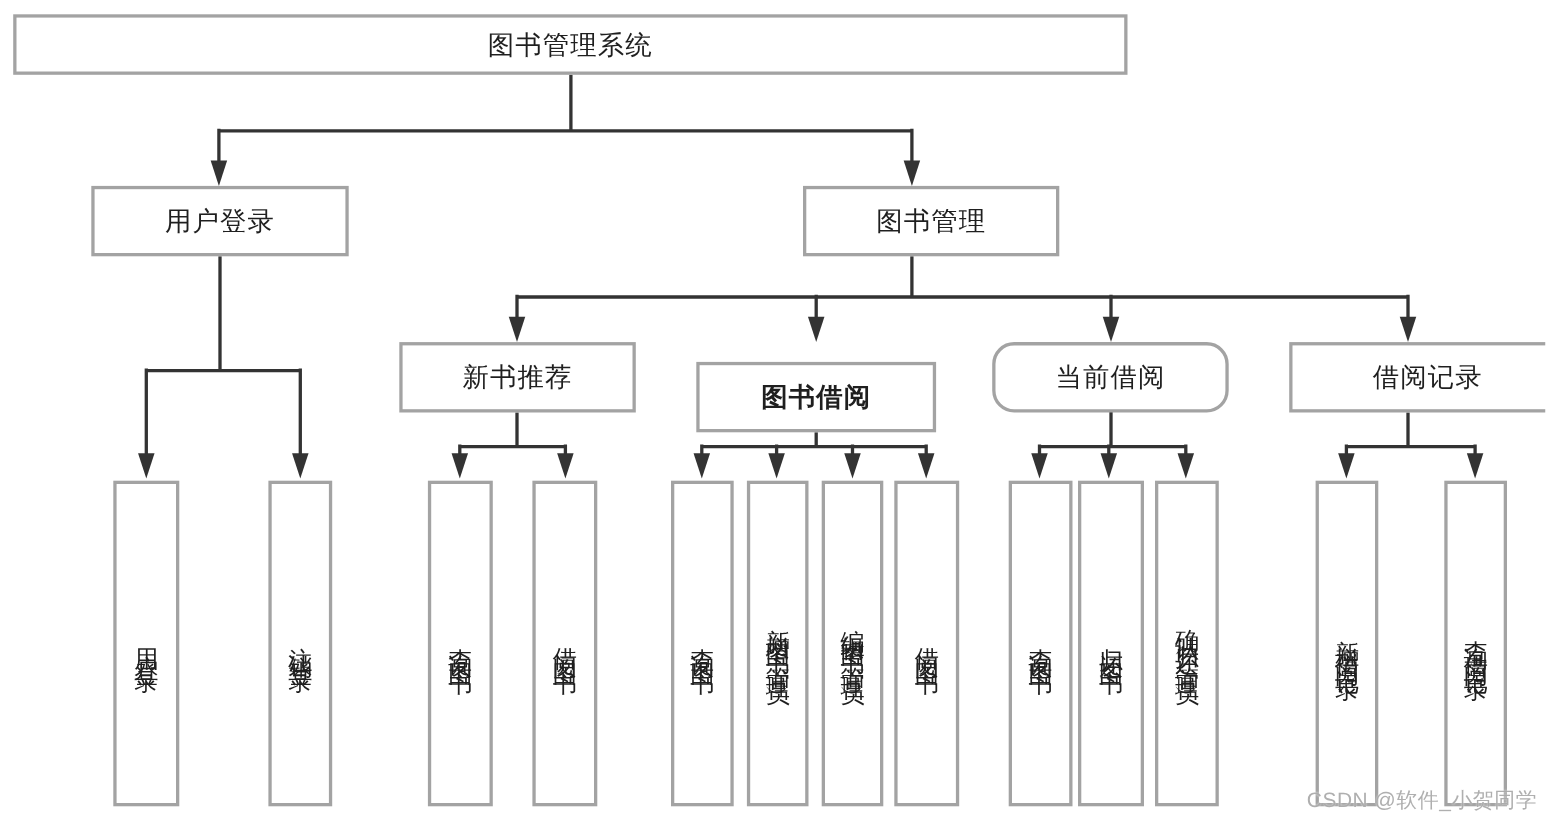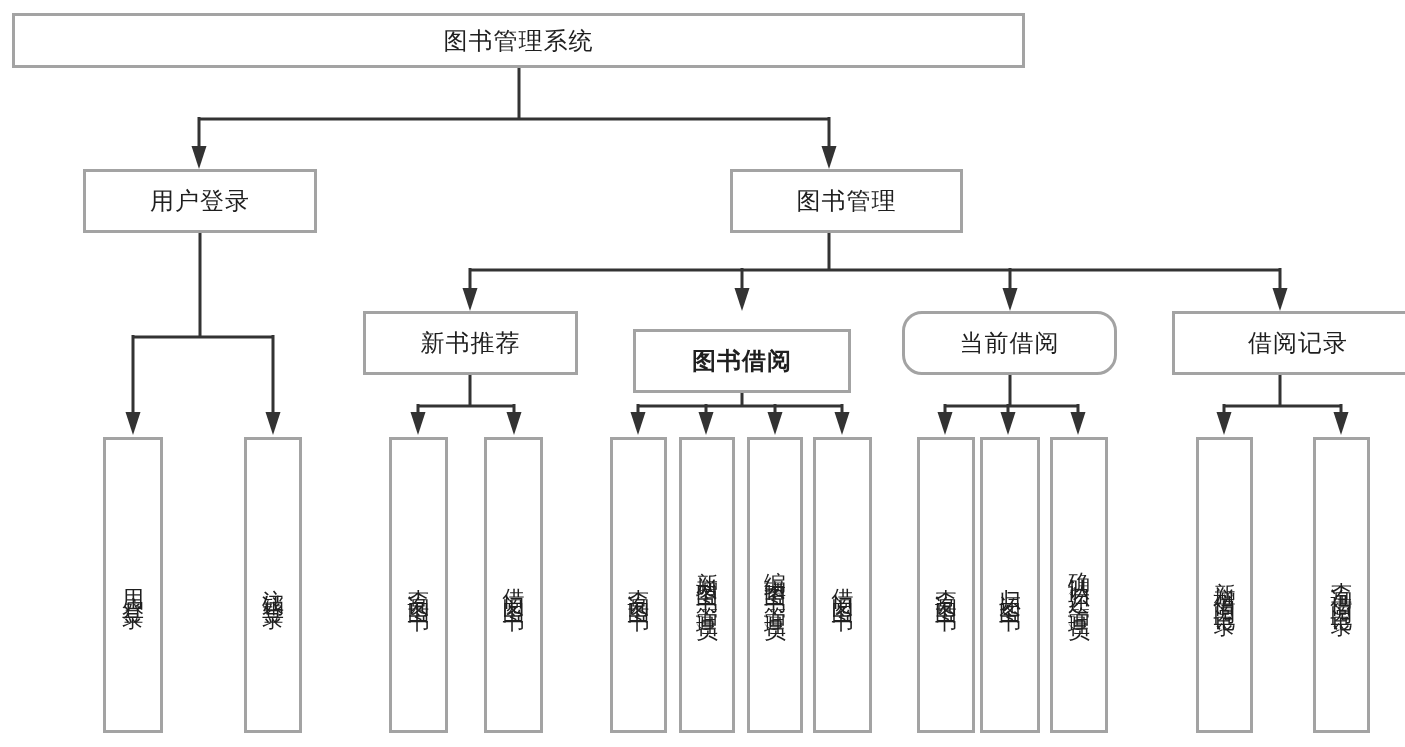--- a/index.html
+++ b/index.html
@@ -154,14 +154,15 @@
     <span>确认归还（管理员）</span>
   </div>
 
   <div class="box leaf" style="left:1196px; top:437px; width:57px; height:296px;">
     <span>新增借阅记录</span>
   </div>
   <div class="box leaf" style="left:1313px; top:437px; width:57px; height:296px;">
     <span>查询借阅记录</span>
   </div>
 
+  <div class="watermark">CSDN @软件_小贺同学</div>
 
 </div>
 
 </body></html>

